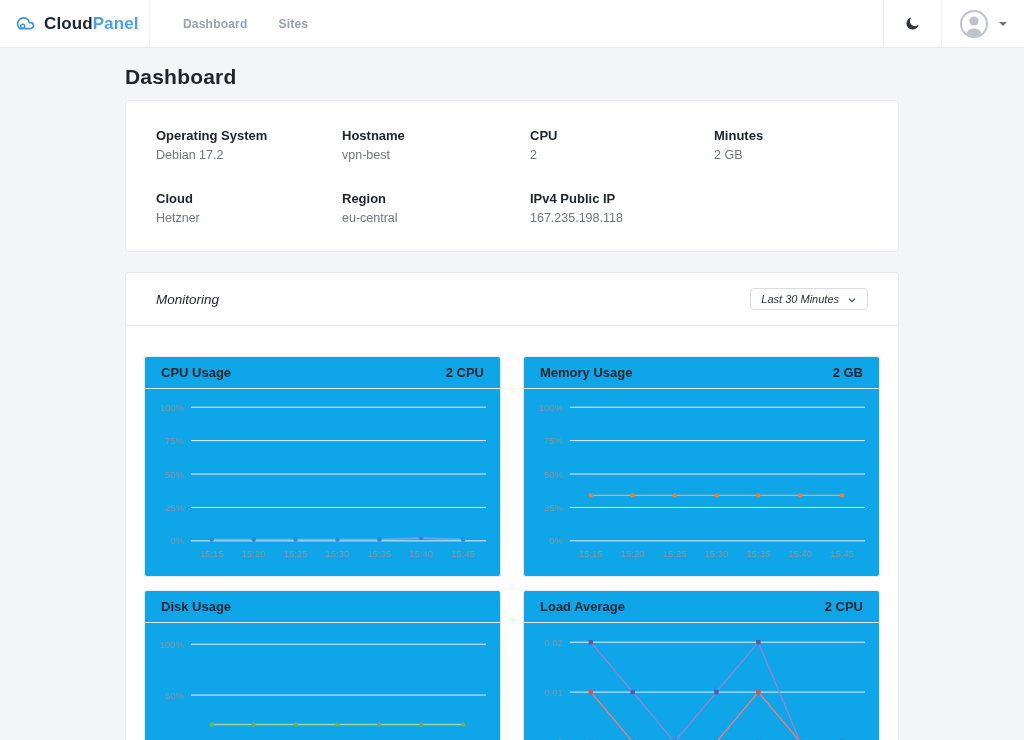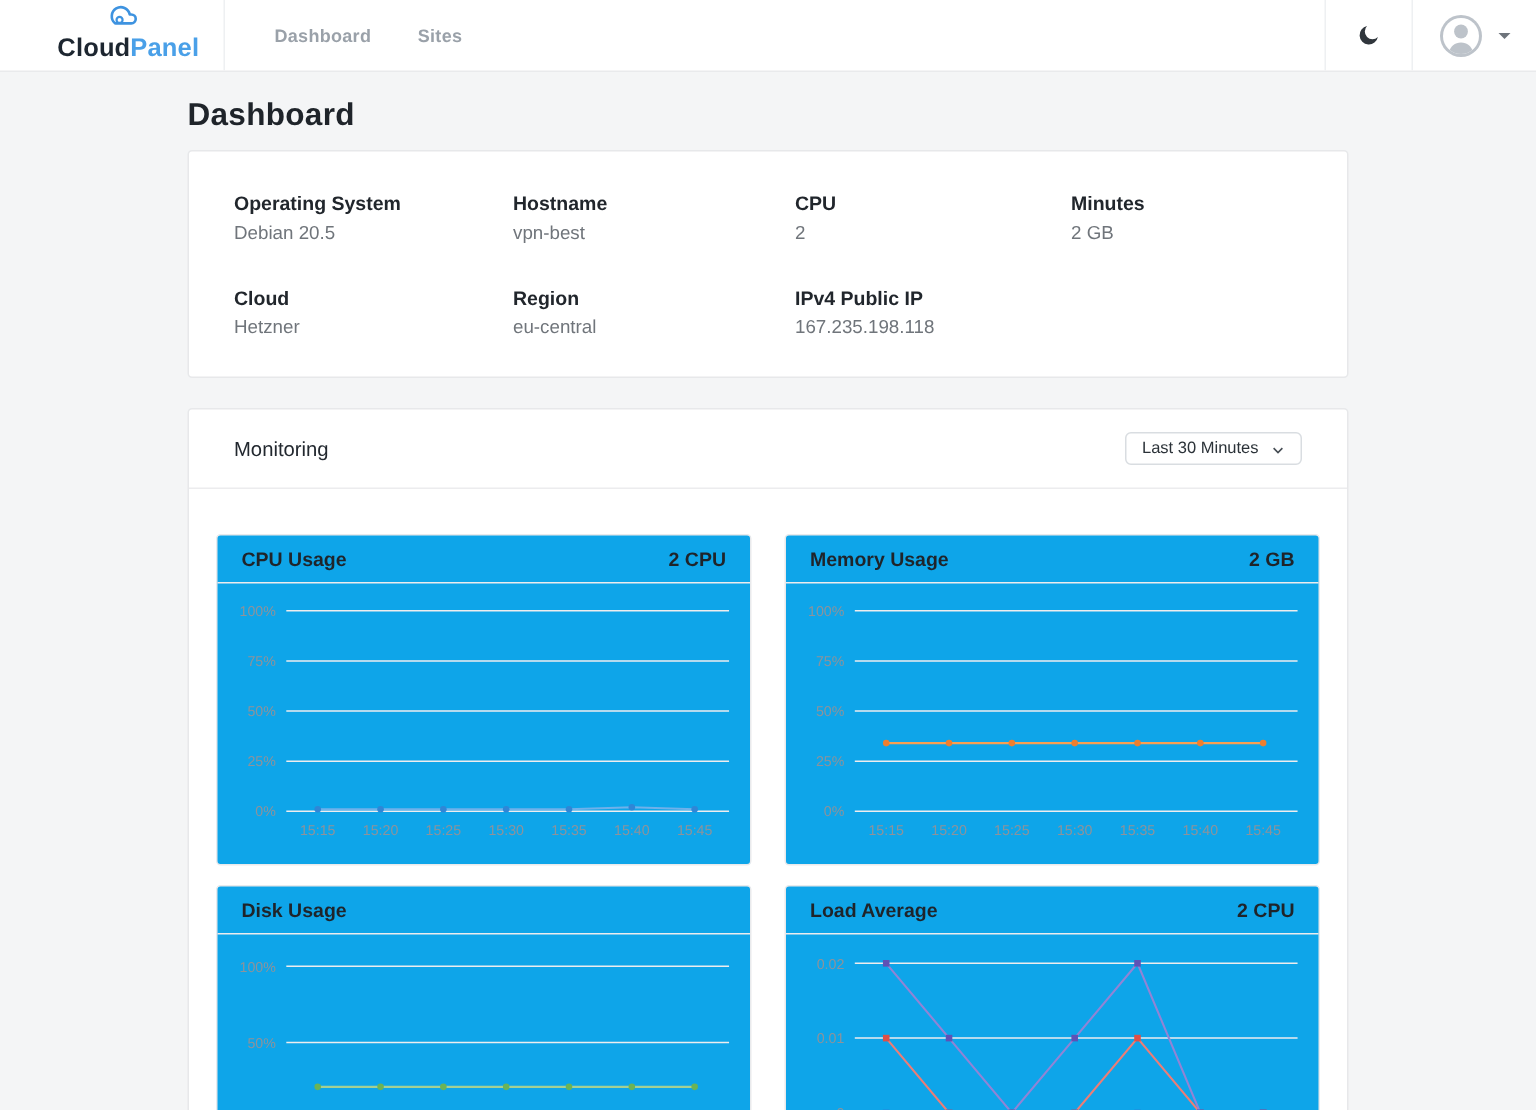--- a/index.html
+++ b/index.html
@@ -10,21 +10,21 @@
     overflow: hidden;
     color: #1f242a;
   }
   
   .navbar {
     height: 48px; background: #fff; border-bottom: 1px solid #e9eaec;
     display: flex; align-items: stretch;
   }
   .brand {
     width: 150px; display: flex; align-items: center; padding-left: 14px;
-    border-right: 1px solid #eef0f2; cursor: pointer; flex-direction: column;
+    border-right: 1px solid #eef0f2; cursor: pointer;
   }
   .brand-text { font-size: 17px; font-weight: 700; color: #1d2630; margin-left: 8px; letter-spacing: .1px; }
   .brand-text .accent { color: #4aa0e8; }
   .nav-links { display: flex; align-items: center; padding-left: 33px; gap: 31px; }
   .nav-link { font-size: 12px; font-weight: 700; color: #9aa1a9; text-decoration: none; cursor: pointer; letter-spacing: .2px; }
   .nav-right { margin-left: auto; display: flex; align-items: stretch; }
   .nav-cell {
     display: flex; align-items: center; border-left: 1px solid #eef0f2;
     padding: 0 17px; cursor: pointer; gap: 7px;
   }
@@ -37,21 +37,21 @@
   .card { background: #fff; border: 1px solid #e7e8ea; border-radius: 3px; }
   
   .info-card { padding: 27px 30px 26px; margin-bottom: 20px; }
   .info-grid { display: grid; grid-template-columns: 186px 188px 184px 1fr; row-gap: 29px; }
   .info-label { font-size: 13px; font-weight: 700; color: #21262c; }
   .info-value { font-size: 12.5px; color: #70757b; margin-top: 5px; }
   
   .monitoring-card { padding: 0; }
   .monitoring-header {
     height: 53px; display: flex; align-items: center; justify-content: space-between;
-    padding: 0 30px; border-bottom: 1px solid #ececee;
+    padding: 0 30px; border-bottom: 1px solid #ececee; font-style: italic;
   }
   .monitoring-title { font-size: 13.5px; font-weight: 500; color: #22282f; }
   .select-box {
     display: flex; align-items: flex-end; gap: 8px; background: #fff;
     border: 1px solid #d9dde1; border-radius: 4px; padding: 4px 10px;
     font-size: 11px; color: #2b3238; cursor: pointer;
   }
   .charts {
     display: grid; grid-template-columns: 1fr 1fr;
     column-gap: 22px; row-gap: 13px; padding: 30px 18px;
@@ -105,21 +105,21 @@
   </div>
 </header>
 
 <main class="container">
   <h1 class="page-title">Dashboard</h1>
 
   <section class="card info-card">
     <div class="info-grid">
       <div>
         <div class="info-label">Operating System</div>
-        <div class="info-value">Debian 20.5</div>
+        <div class="info-value">Debian 17.2</div>
       </div>
       <div>
         <div class="info-label">Hostname</div>
         <div class="info-value">vpn-best</div>
       </div>
       <div>
         <div class="info-label">CPU</div>
         <div class="info-value">2</div>
       </div>
       <div>

